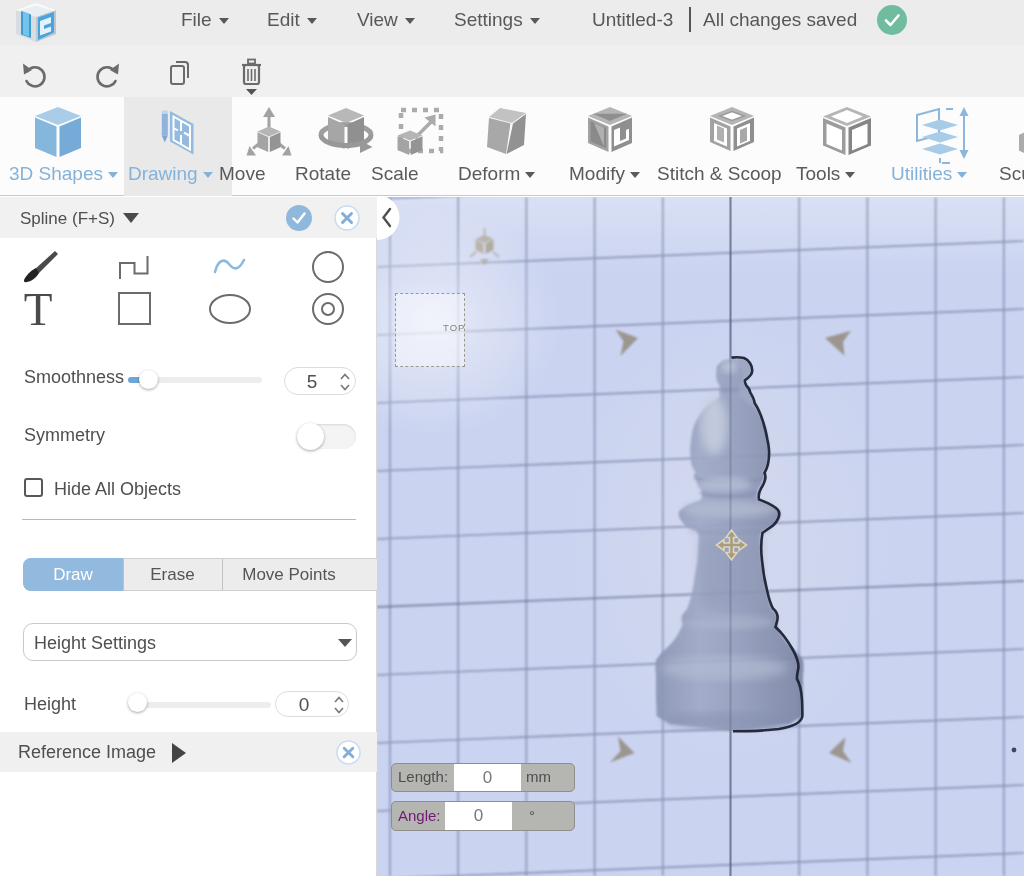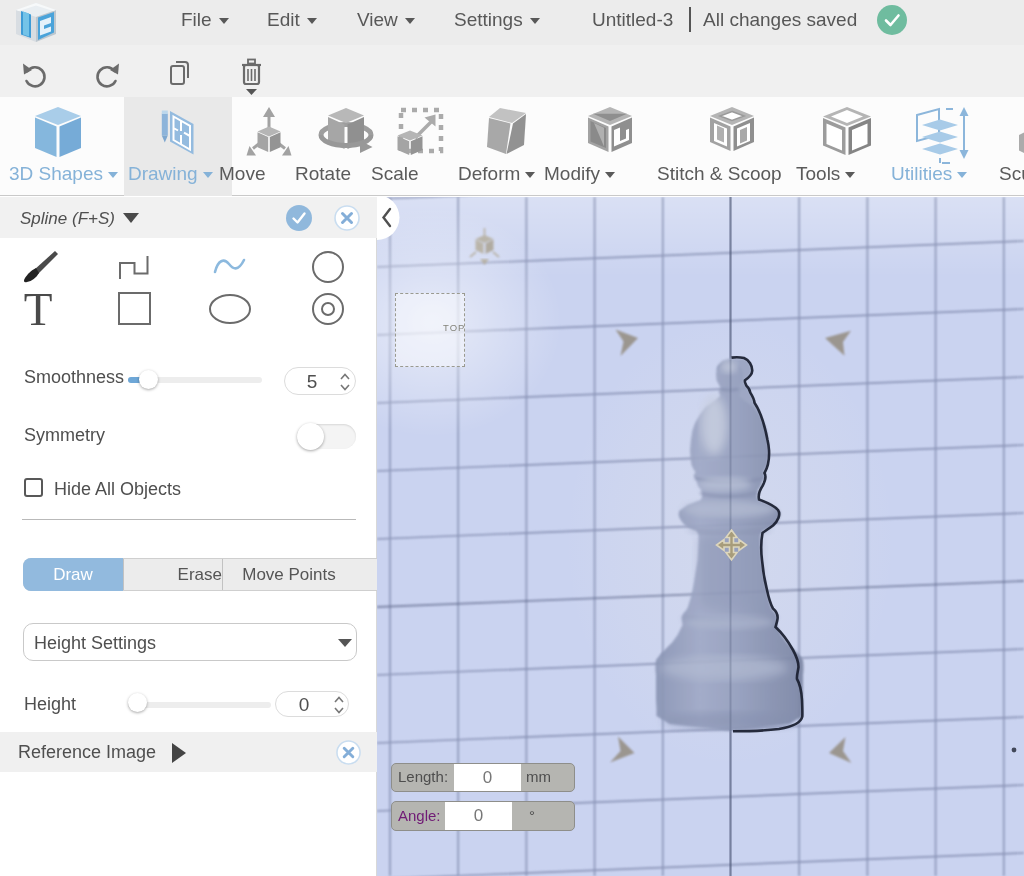--- a/index.html
+++ b/index.html
@@ -22,21 +22,21 @@
   .titem { position:absolute; top:0; height:99px; text-align:left; }
   .tlabel { position:absolute; width:100%; top:66px; font-size:19px; color:#5a5a5a; white-space:nowrap; }
   .blue { color:#85b2d8 !important; }
   .caret2 { display:inline-block; width:0; height:0; border-left:5px solid transparent;
     border-right:5px solid transparent; border-top:6px solid #5a5a5a; margin-left:5px; vertical-align:middle; }
   .caret2.blue2 { border-top-color:#85b2d8; }
 
   
   #panel { position:absolute; left:0; top:197px; width:377px; height:679px; background:#fff;
     border-right:1px solid #d8d8d8; }
-  #phead { position:absolute; left:0; top:0; width:377px; height:41px; background:#f1f1f1;font-style:italic; }
+  #phead { position:absolute; left:0; top:0; width:377px; height:41px; background:#f1f1f1; }
   .plabel { font-size:18px; color:#4f4f4f; }
 
   
   #viewport { position:absolute; left:377px; top:197px; width:647px; height:679px;
     background:#cad3f0; overflow:hidden; }
 </style>
 </head>
 <body>
 <div id="stage">
 
@@ -205,21 +205,21 @@
       </div>
     <div class="titem" style="left:295px; width:100px;">
         <div class="tlabel">Rotate</div>
       </div>
     <div class="titem" style="left:371px; width:100px;">
         <div class="tlabel">Scale</div>
       </div>
     <div class="titem" style="left:458px; width:100px;">
         <div class="tlabel">Deform<span class="caret2"></span></div>
       </div>
-    <div class="titem" style="left:544px; width:100px;">
+    <div class="titem" style="left:569px; width:100px;">
         <div class="tlabel">Modify<span class="caret2"></span></div>
       </div>
     <div class="titem" style="left:796px; width:100px;">
         <div class="tlabel">Tools<span class="caret2"></span></div>
       </div>
     <div class="titem" style="left:657px; width:150px;">
         <div class="tlabel">Stitch &amp; Scoop</div>
       </div>
     <div class="titem" style="left:891px; width:100px;">
         <div class="tlabel blue">Utilities<span class="caret2 blue2"></span></div>
@@ -283,21 +283,21 @@
     <div class="abs" style="left:297px; top:226px; width:27px; height:27px; border-radius:50%; background:#fff; box-shadow:0 1px 3px rgba(0,0,0,0.35);"></div>
 
     <div class="abs" style="left:24px; top:281px; width:19px; height:19px; border:2px solid #585858; border-radius:3px;"></div>
     <div class="abs plabel" style="left:54px; top:282px;">Hide All Objects</div>
 
     <div class="abs" style="left:22px; top:322px; width:334px; height:1px; background:#b9b9b9;"></div>
 
     <div class="abs" style="left:23px; top:361px; width:388px; height:33px; border-radius:8px; background:#ececec; border:1px solid #cfcfcf;">
       <div class="abs" style="left:-1px; top:-1px; width:100px; height:33px; background:#92bade; border-radius:8px 0 0 8px; color:#fff; font-size:17px; text-align:center; line-height:33px;">Draw</div>
       <div class="abs" style="left:99px; top:0; width:1px; height:31px; background:#c2c2c2;"></div>
-      <div class="abs" style="left:99px; top:0; width:99px; height:31px; font-size:17px; color:#555; text-align:right; line-height:31px;">Erase</div>
+      <div class="abs" style="left:99px; top:0; width:99px; height:31px; font-size:17px; color:#555; text-align:center; line-height:31px;">Erase</div>
       <div class="abs" style="left:198px; top:0; width:1px; height:31px; background:#c2c2c2;"></div>
       <div class="abs" style="left:198px; top:0; width:134px; height:31px; font-size:17px; color:#555; text-align:center; line-height:31px;">Move Points</div>
     </div>
 
     <div class="abs" style="left:23px; top:426px; width:334px; height:38px; border:1px solid #c9c9c9; border-radius:10px; background:#fff;">
       <div class="abs plabel" style="left:10px; top:9px; font-size:18px;">Height Settings</div>
       <div class="abs" style="left:314px; top:15px; width:0; height:0; border-left:7px solid transparent; border-right:7px solid transparent; border-top:8px solid #555;"></div>
     </div>
 
     <div class="abs plabel" style="left:24px; top:497px;">Height</div>

